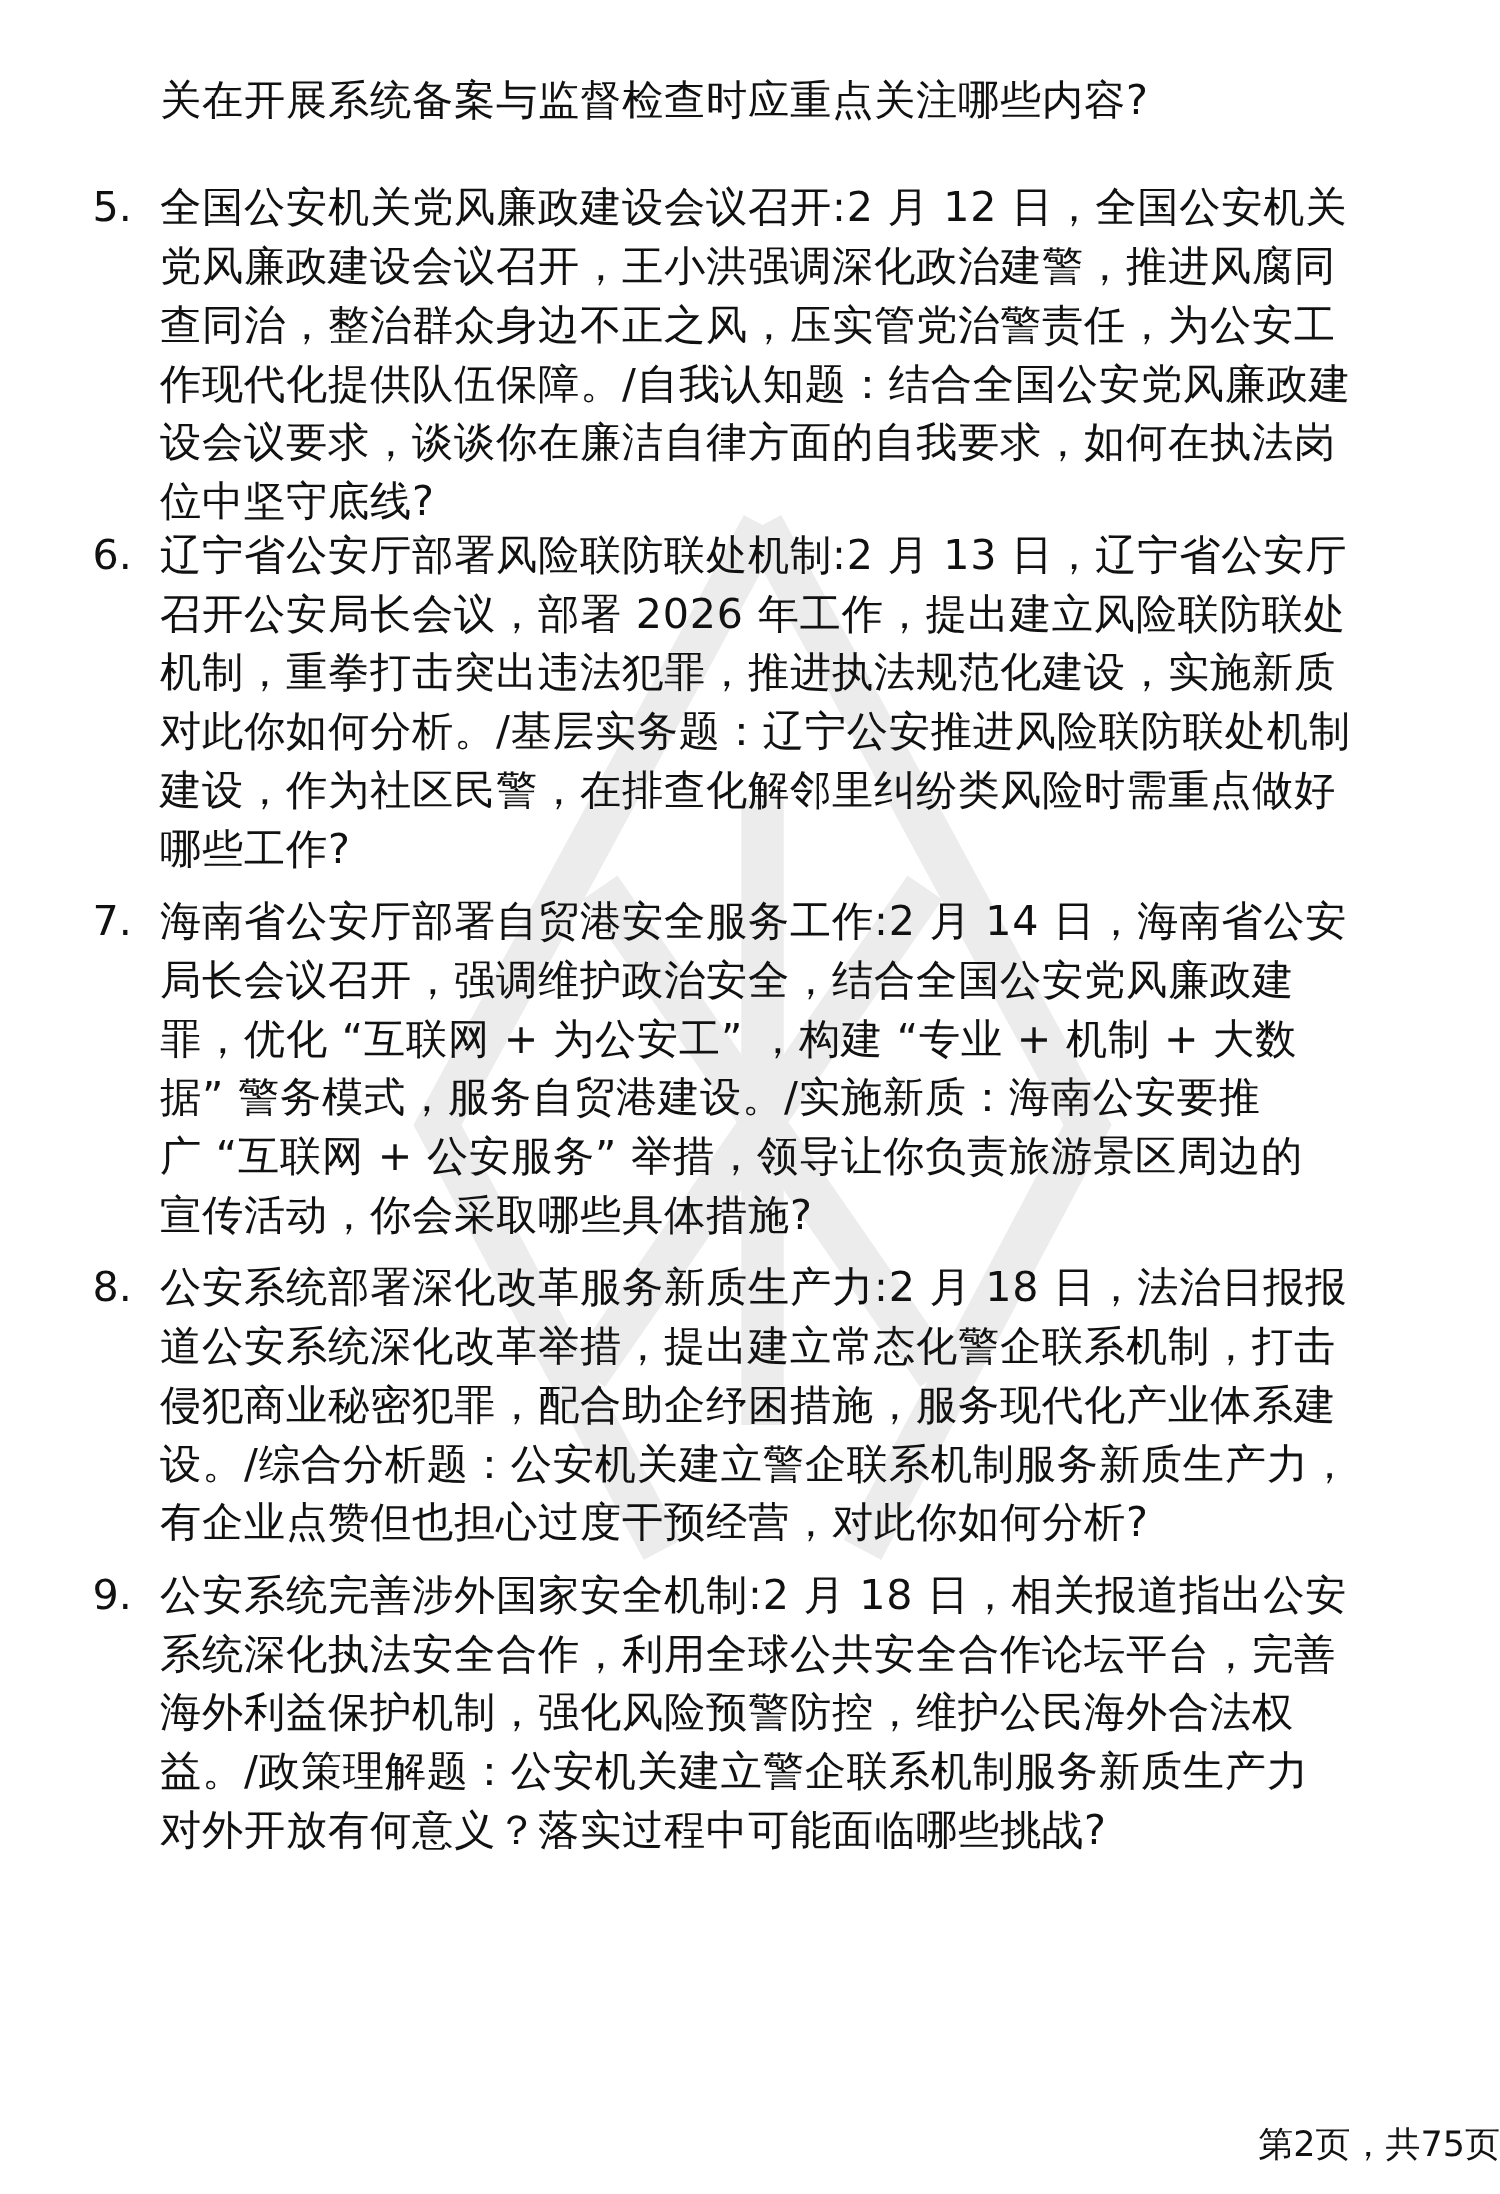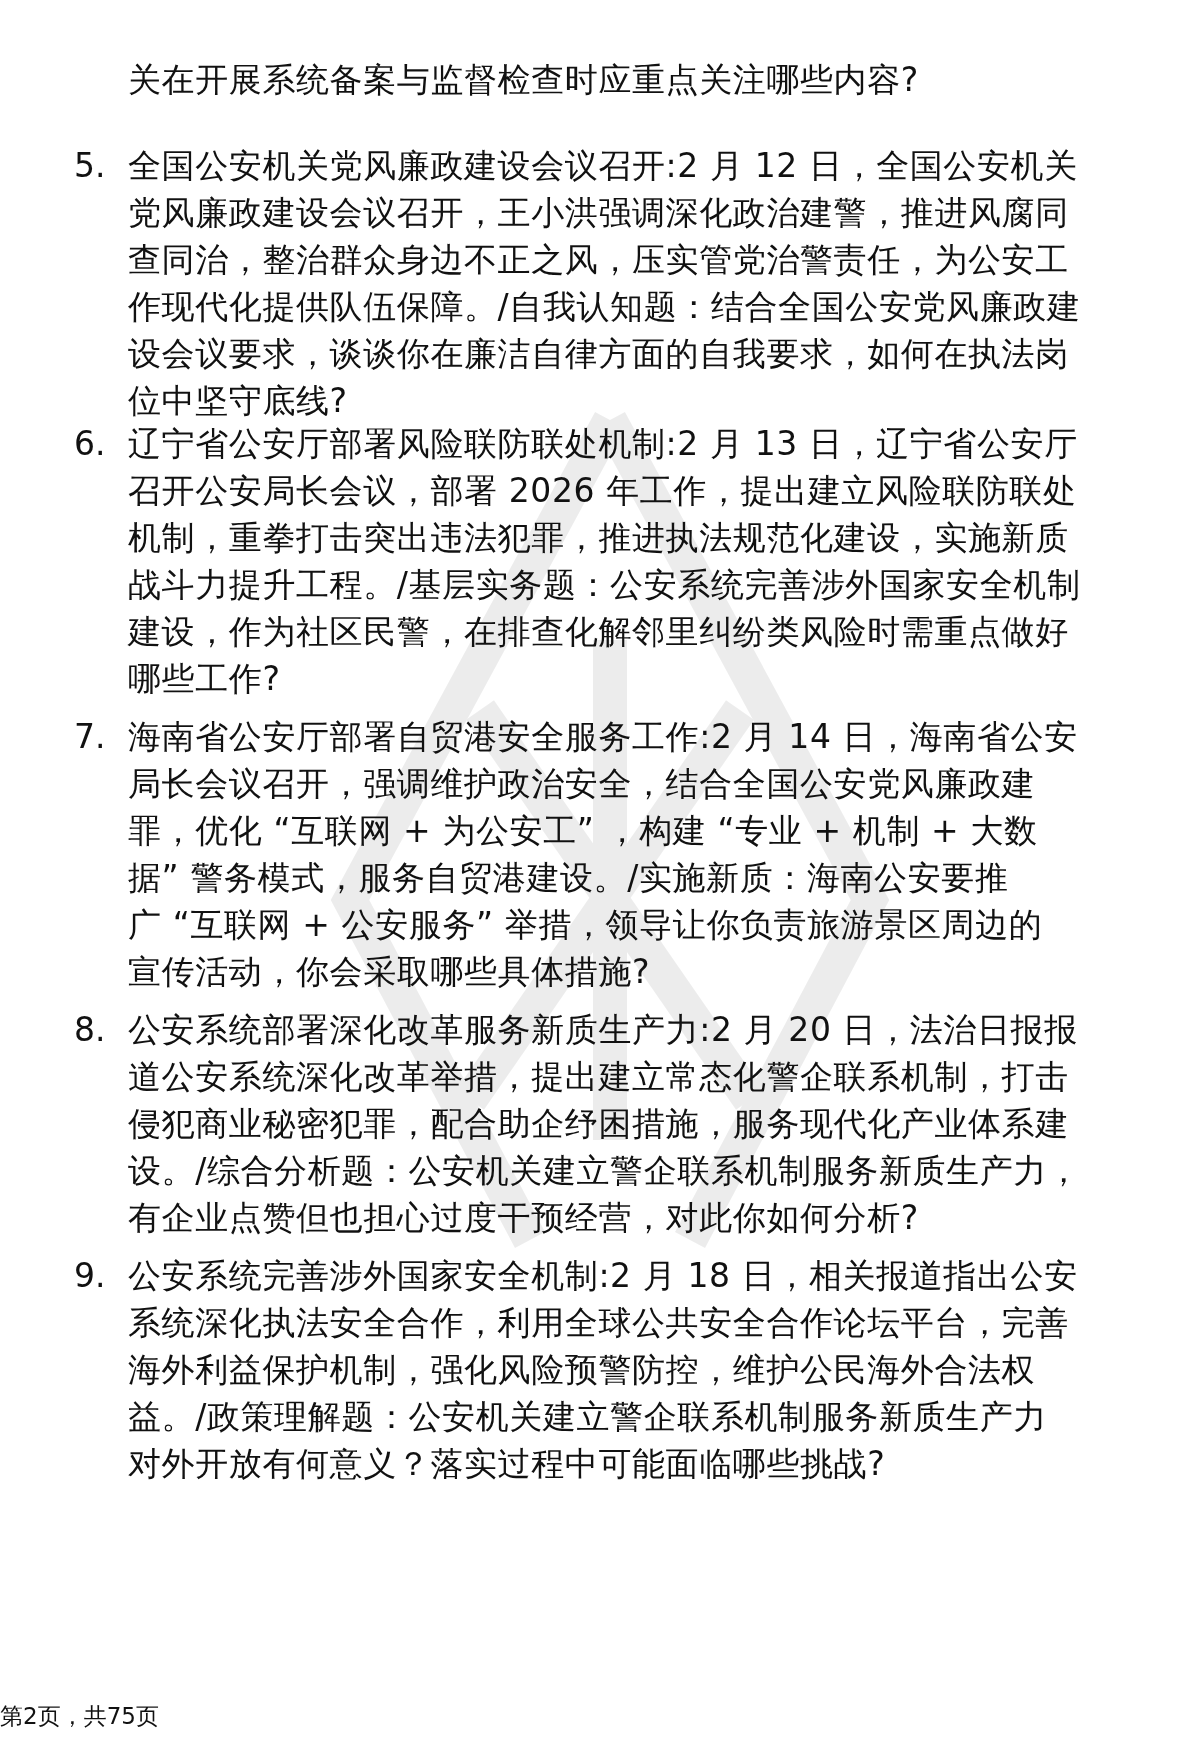--- a/index.html
+++ b/index.html
@@ -44,22 +44,22 @@
     position: absolute;
     left: 74px;
     font-size: 33px;
     line-height: 40px;
   }
   .footer {
     position: absolute;
     top: 1698px;
     left: 0;
     width: 1200px;
-    text-align: left;
-    font-size: 23px;
+    text-align: right;
+    font-size: 28px;
     line-height: 36px;
   }
 </style>
 </head>
 <body>
 
 <div class="page">
 
   <svg class="watermark" viewBox="0 0 760 900">
     <g fill="none" stroke="#000" stroke-width="34">
@@ -81,38 +81,38 @@
     <div class="line" style="top:287px">作现代化提供队伍保障。/自我认知题：结合全国公安党风廉政建</div>
     <div class="line" style="top:334px">设会议要求，谈谈你在廉洁自律方面的自我要求，如何在执法岗</div>
     <div class="line" style="top:381px">位中坚守底线?</div>
   </div>
 
   <div>
     <div class="num" style="top:424px">6.</div>
     <div class="line" style="top:424px">辽宁省公安厅部署风险联防联处机制:2 月 13 日，辽宁省公安厅</div>
     <div class="line" style="top:471px">召开公安局长会议，部署 2026 年工作，提出建立风险联防联处</div>
     <div class="line" style="top:518px">机制，重拳打击突出违法犯罪，推进执法规范化建设，实施新质</div>
-    <div class="line" style="top:565px">战斗力提升工程。/基层实务题：公安系统完善涉外国家安全机制</div>
+    <div class="line" style="top:565px">对此你如何分析。/基层实务题：辽宁公安推进风险联防联处机制</div>
     <div class="line" style="top:612px">建设，作为社区民警，在排查化解邻里纠纷类风险时需重点做好</div>
     <div class="line" style="top:659px">哪些工作?</div>
   </div>
 
   <div>
     <div class="num" style="top:717px">7.</div>
     <div class="line" style="top:717px">海南省公安厅部署自贸港安全服务工作:2 月 14 日，海南省公安</div>
     <div class="line" style="top:764px">局长会议召开，强调维护政治安全，结合全国公安党风廉政建</div>
     <div class="line" style="top:811px">罪，优化 “互联网 + 为公安工” ，构建 “专业 + 机制 + 大数</div>
     <div class="line" style="top:858px">据” 警务模式，服务自贸港建设。/实施新质：海南公安要推</div>
     <div class="line" style="top:905px">广 “互联网 + 公安服务” 举措，领导让你负责旅游景区周边的</div>
     <div class="line" style="top:952px">宣传活动，你会采取哪些具体措施?</div>
   </div>
 
   <div>
     <div class="num" style="top:1010px">8.</div>
-    <div class="line" style="top:1010px">公安系统部署深化改革服务新质生产力:2 月 20 日，法治日报报</div>
+    <div class="line" style="top:1010px">公安系统部署深化改革服务新质生产力:2 月 18 日，法治日报报</div>
     <div class="line" style="top:1057px">道公安系统深化改革举措，提出建立常态化警企联系机制，打击</div>
     <div class="line" style="top:1104px">侵犯商业秘密犯罪，配合助企纾困措施，服务现代化产业体系建</div>
     <div class="line" style="top:1151px">设。/综合分析题：公安机关建立警企联系机制服务新质生产力，</div>
     <div class="line" style="top:1198px">有企业点赞但也担心过度干预经营，对此你如何分析?</div>
   </div>
 
   <div>
     <div class="num" style="top:1256px">9.</div>
     <div class="line" style="top:1256px">公安系统完善涉外国家安全机制:2 月 18 日，相关报道指出公安</div>
     <div class="line" style="top:1303px">系统深化执法安全合作，利用全球公共安全合作论坛平台，完善</div>

